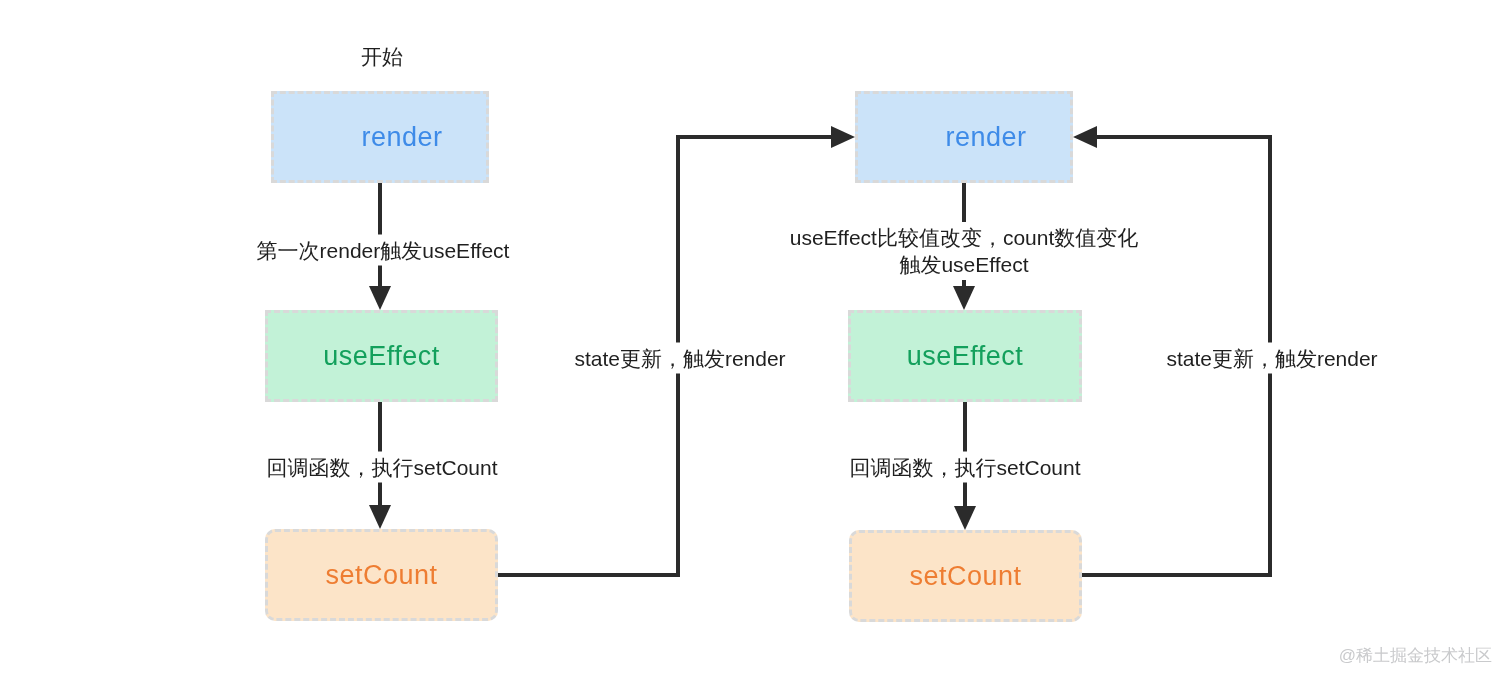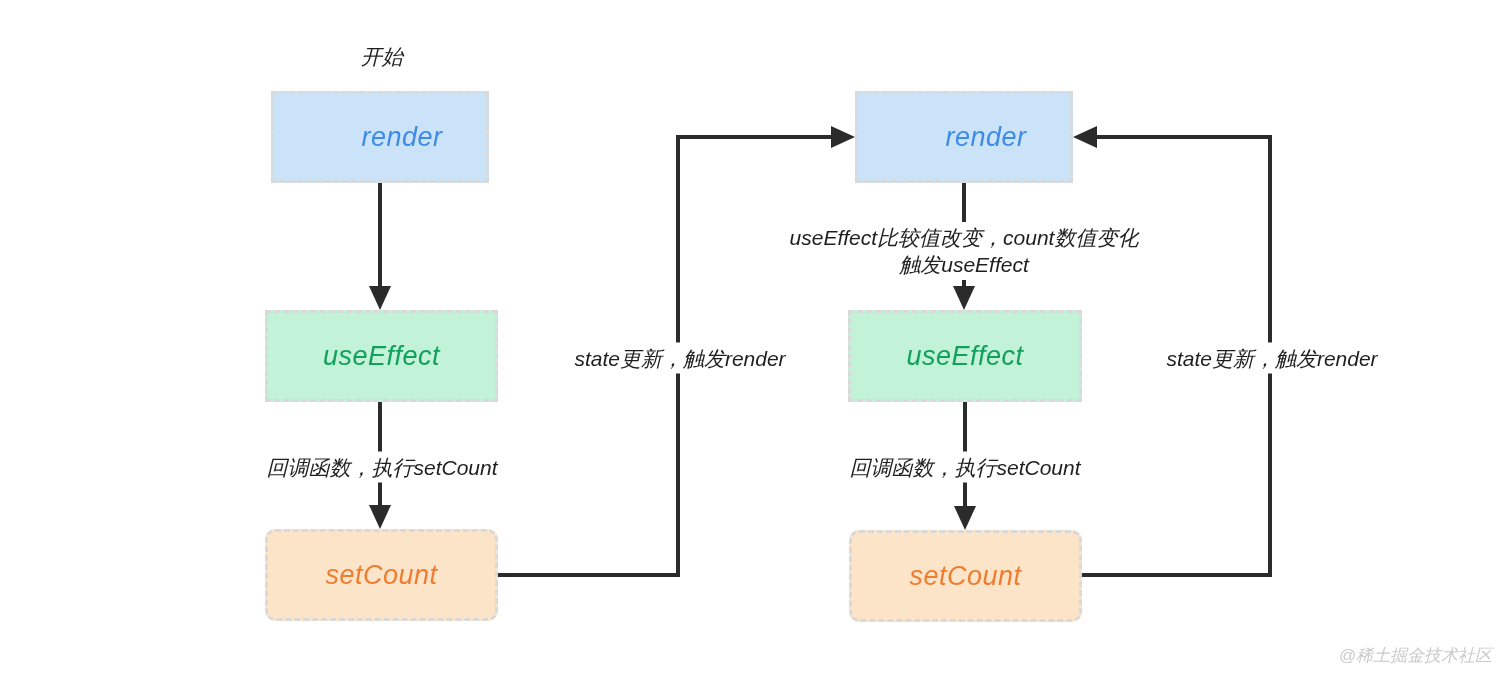--- a/index.html
+++ b/index.html
@@ -7,21 +7,21 @@
     --render-text: #3e8be8;
     --useeffect-fill: #c2f2d7;
     --useeffect-text: #13a05c;
     --setcount-fill: #fce4c8;
     --setcount-text: #ee7d32;
     --line: #2b2b2b;
     --box-border: #d9d9d9;
     --label-text: #1f1f1f;
     --watermark-text: #c9cacc;
   }
-  * { margin: 0; padding: 0; box-sizing: border-box; font-style: italic; }
+  * { margin: 0; padding: 0; box-sizing: border-box; }
   html, body { background: #ffffff; }
   body { font-family: "Liberation Sans", "DejaVu Sans", sans-serif; }
   .canvas {
     position: relative;
     width: 1512px;
     height: 684px;
     background: #ffffff;
     overflow: hidden;
   }
   .node {
@@ -94,20 +94,21 @@
   <div class="node render" style="left:271px; top:91px; width:218px; height:92px;">render</div>
   <div class="node useeffect" style="left:265px; top:310px; width:233px; height:92px;">useEffect</div>
   <div class="node setcount" style="left:265px; top:529px; width:233px; height:92px;">setCount</div>
 
   <div class="node render" style="left:855px; top:91px; width:218px; height:92px;">render</div>
   <div class="node useeffect" style="left:848px; top:310px; width:234px; height:92px;">useEffect</div>
   <div class="node setcount" style="left:849px; top:530px; width:233px; height:92px;">setCount</div>
 
   <div class="line" style="left:378px; top:183px; width:4px; height:106px;"></div>
   <div class="arrow down" style="left:369px; top:286px;"></div>
+  <div class="edge-label" style="left:383px; top:250px;">第一次render触发useEffect</div>
 
   <div class="line" style="left:378px; top:402px; width:4px; height:106px;"></div>
   <div class="arrow down" style="left:369px; top:505px;"></div>
   <div class="edge-label" style="left:382px; top:467px;">回调函数，执行setCount</div>
 
   <div class="line" style="left:962px; top:183px; width:4px; height:106px;"></div>
   <div class="arrow down" style="left:953px; top:286px;"></div>
   <div class="edge-label" style="left:964px; top:251px;">
     <div>useEffect比较值改变，count数值变化</div>
     <div>触发useEffect</div>

